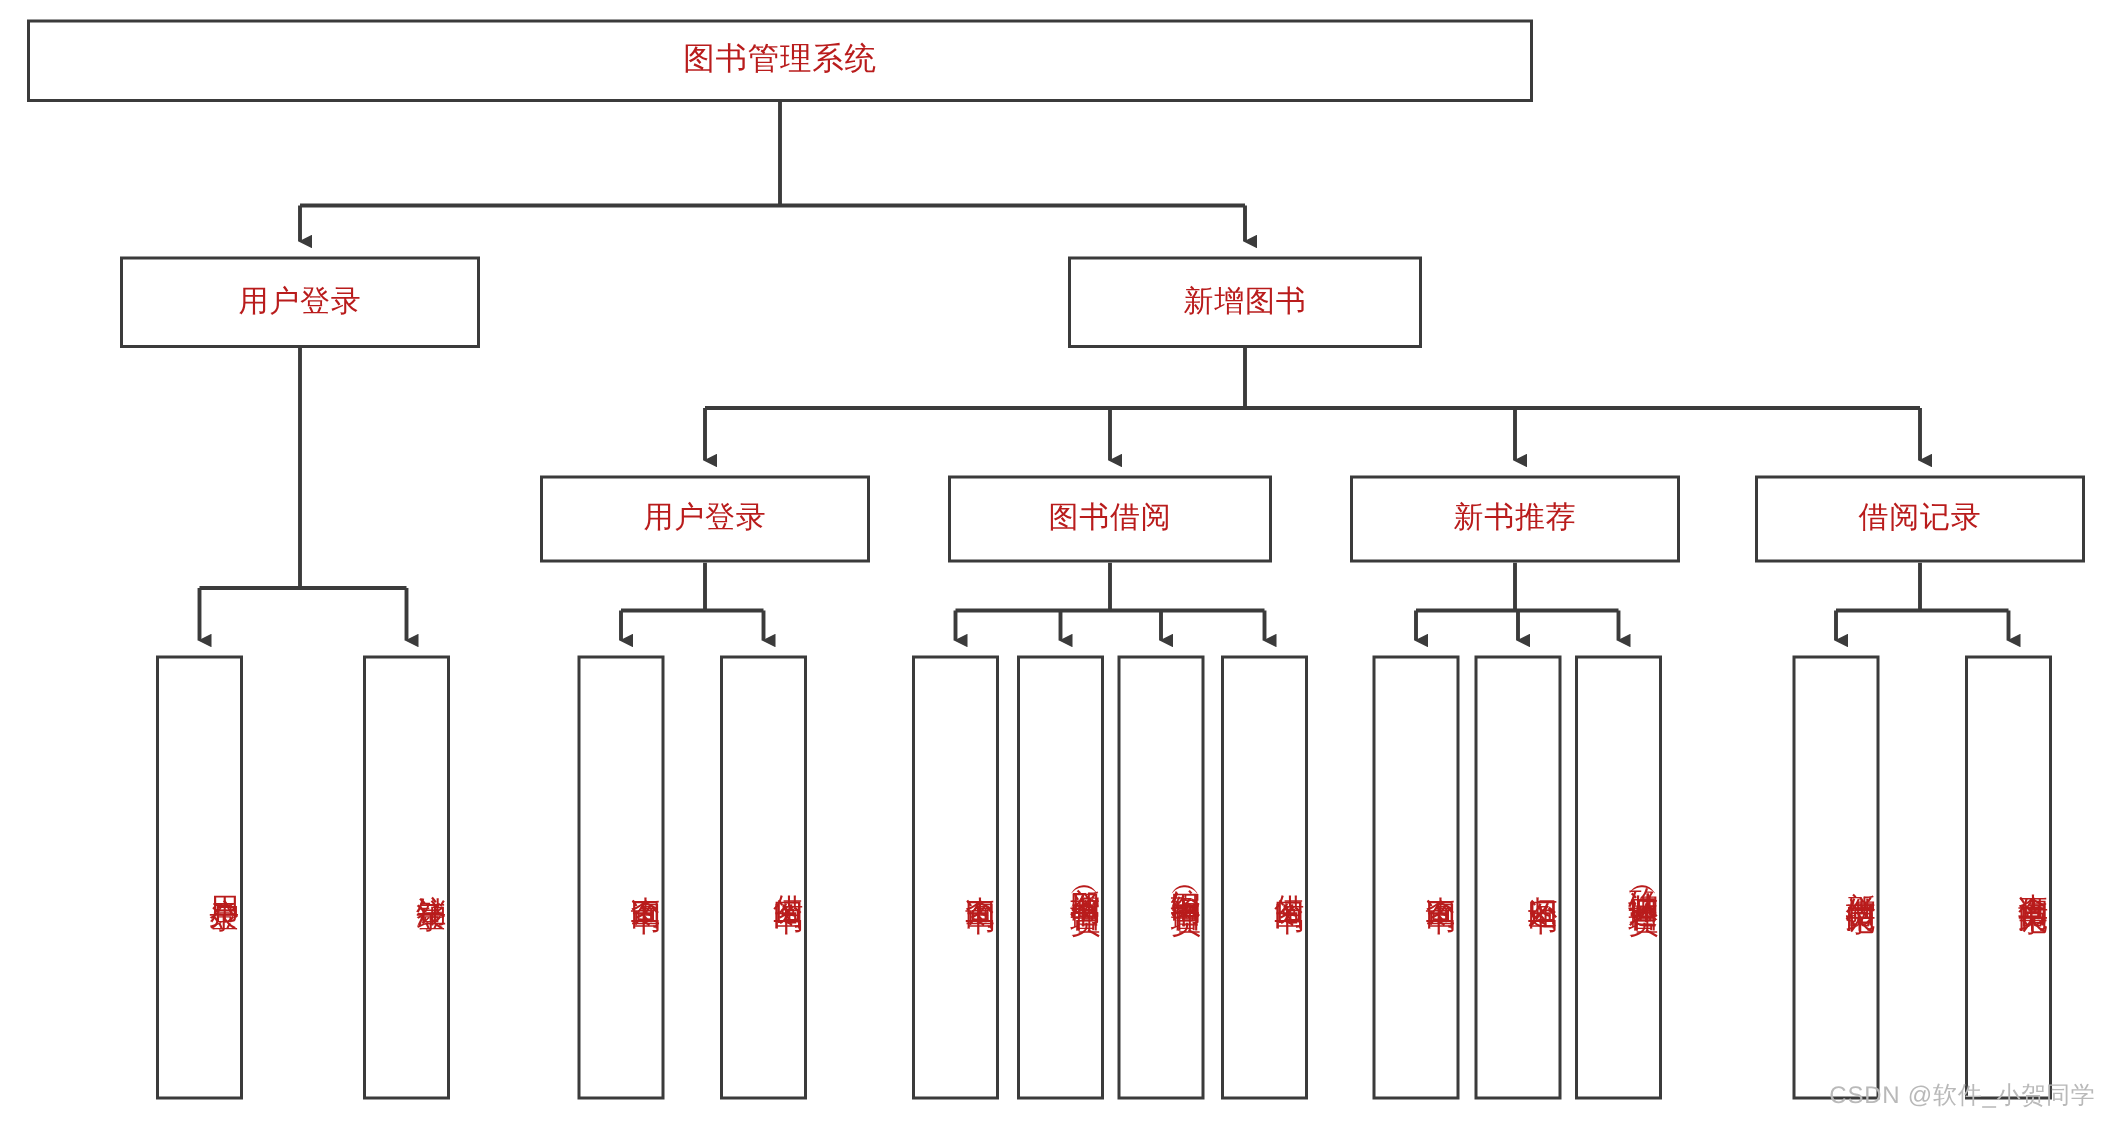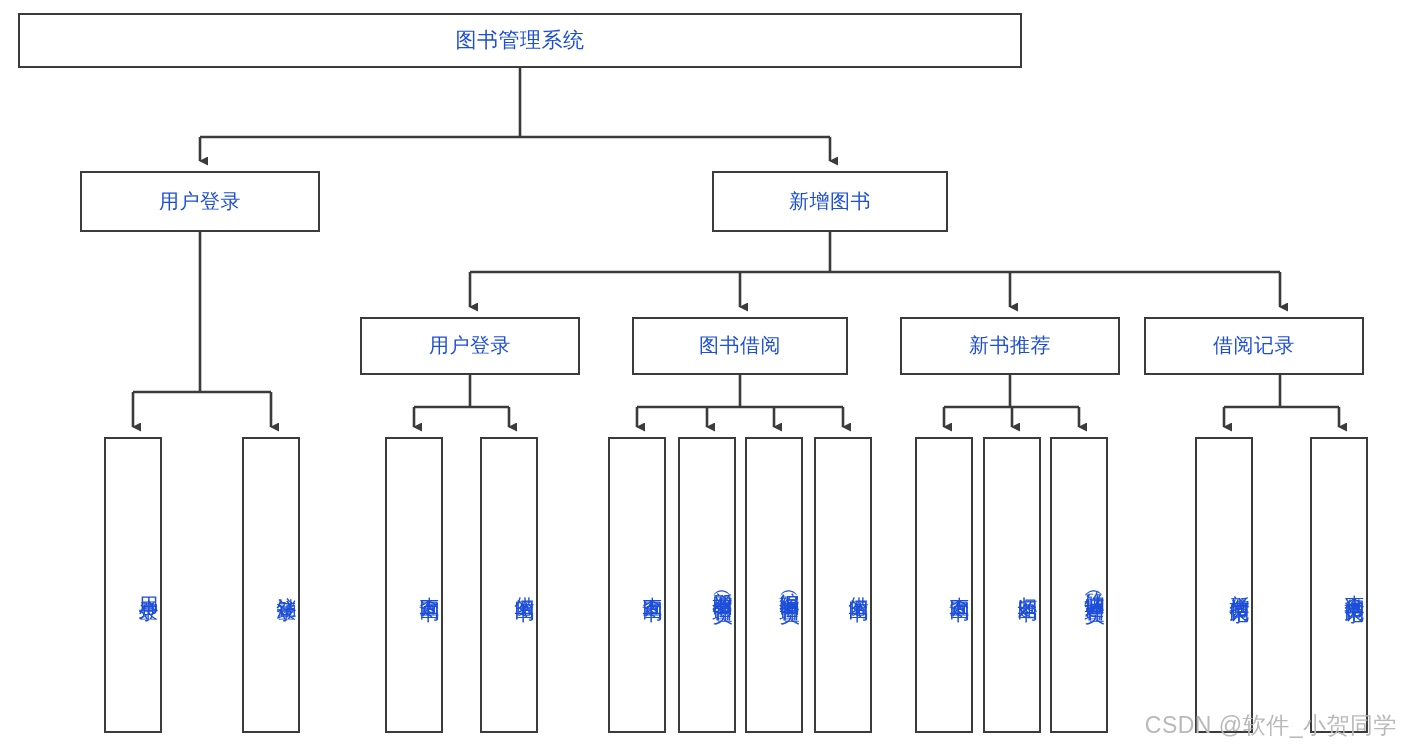--- a/index.html
+++ b/index.html
@@ -22,21 +22,21 @@
     left: 0;
     top: 0;
     width: 1405px;
     height: 747px;
   }
   .node {
     position: absolute;
     box-sizing: border-box;
     border: 2px solid #3b3b3b;
     background: #ffffff;
-    color: #1d4ed8;
+    color: #b91c1c;
     display: flex;
     align-items: center;
     justify-content: center;
     text-align: center;
     line-height: 1.18;
     z-index: 2;
   }
   .node.h {
     font-size: 20px;
     letter-spacing: 0.5px;
@@ -56,21 +56,21 @@
   .node.v .vt {
     writing-mode: vertical-rl;
     text-orientation: upright;
     white-space: nowrap;
     display: block;
   }
   .watermark {
     position: absolute;
     right: 8px;
     bottom: 6px;
-    font-size: 23px;
+    font-size: 16px;
     color: #b9b9b9;
     z-index: 5;
     white-space: nowrap;
     letter-spacing: 0.5px;
   }
 </style>
 </head>
 <body>
 
 <div id="canvas">
@@ -130,21 +130,21 @@
       </div>
       <div class="node h" style="left: 360px; top: 317px; width: 220px; height: 58px;">
         <span class="ht">用户登录</span>
       </div>
       <div class="node h" style="left: 632px; top: 317px; width: 216px; height: 58px;">
         <span class="ht">图书借阅</span>
       </div>
       <div class="node h" style="left: 900px; top: 317px; width: 220px; height: 58px;">
         <span class="ht">新书推荐</span>
       </div>
-      <div class="node h" style="left: 1144px; top: 317px; width: 220px; height: 58px;">
+      <div class="node h" style="left: 1170px; top: 317px; width: 220px; height: 58px;">
         <span class="ht">借阅记录</span>
       </div>
       <div class="node v" style="left: 104px; top: 437px; width: 58px; height: 296px;">
         <span class="vt">用户登录</span>
       </div>
       <div class="node v" style="left: 242px; top: 437px; width: 58px; height: 296px;">
         <span class="vt">注销登录</span>
       </div>
       <div class="node v" style="left: 385px; top: 437px; width: 58px; height: 296px;">
         <span class="vt">查询图书</span>

